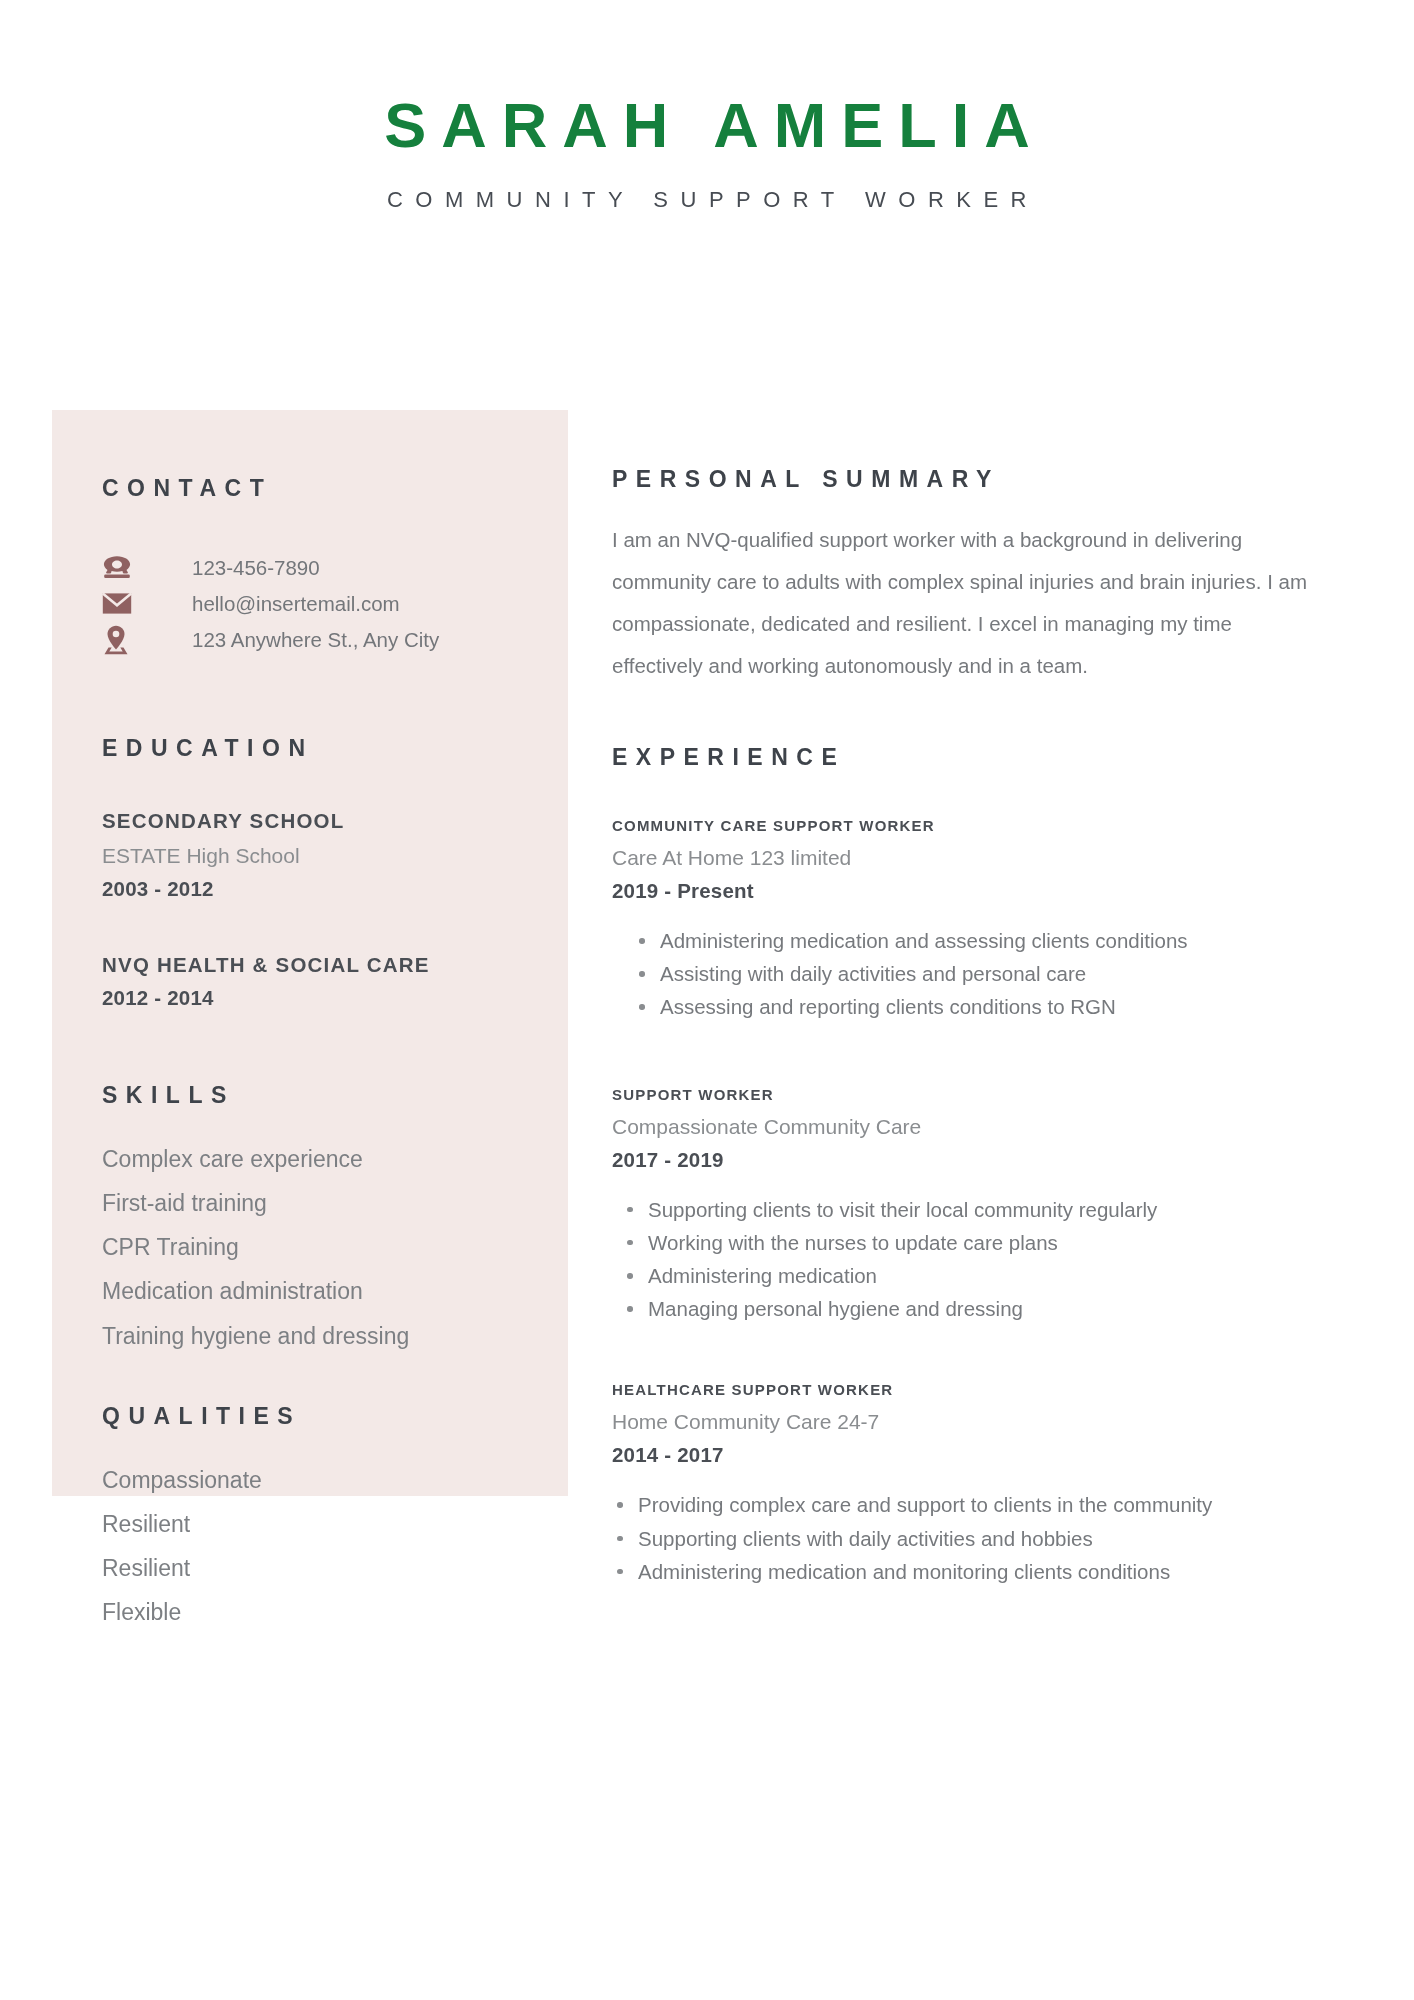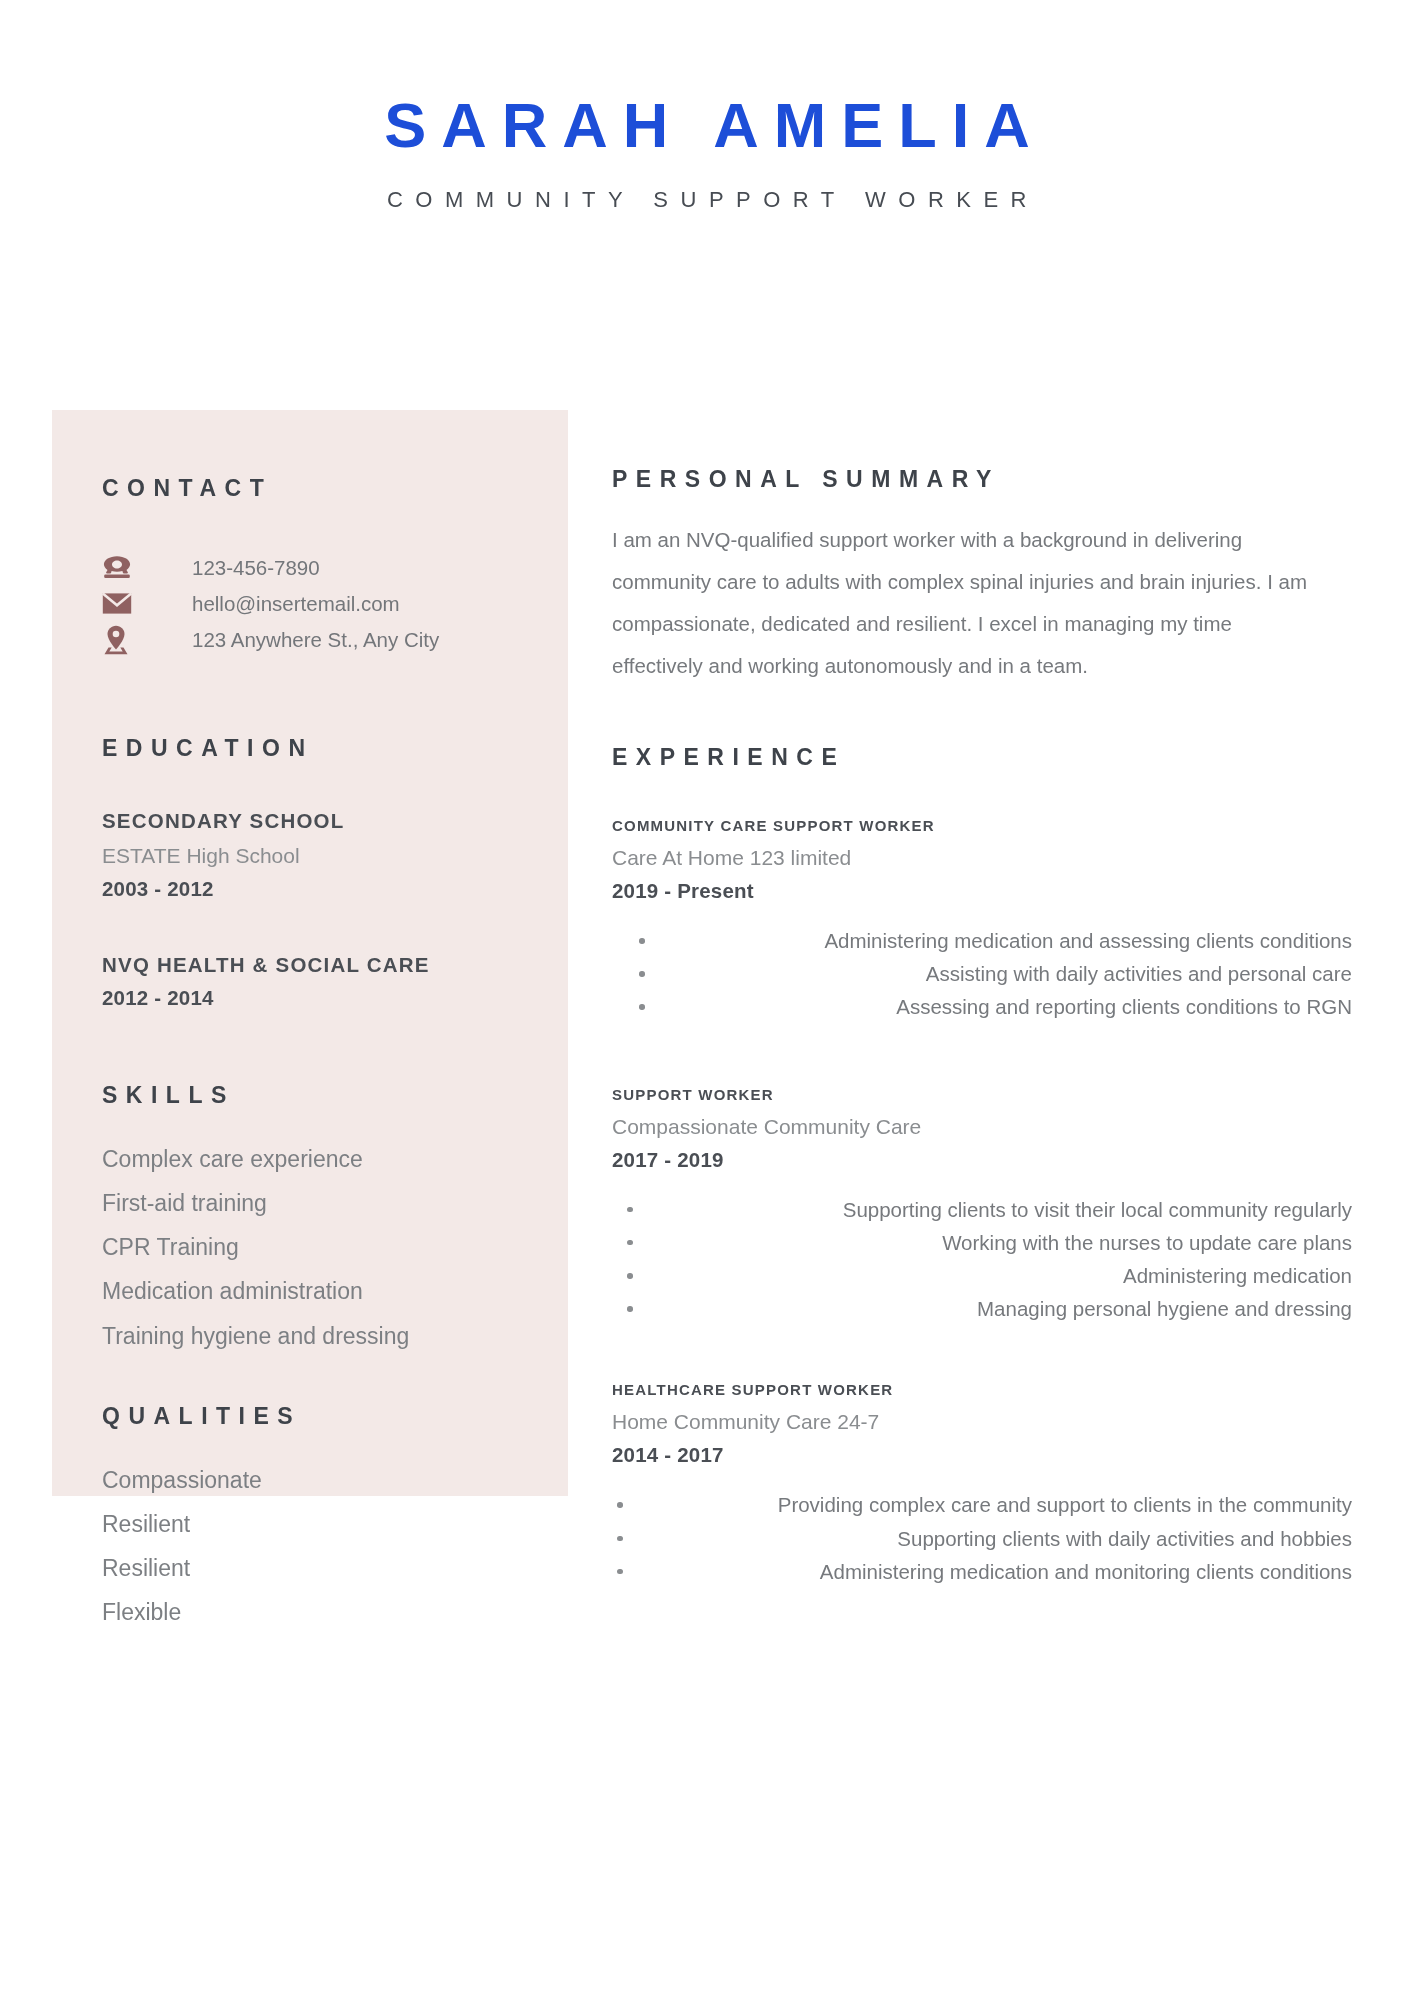--- a/index.html
+++ b/index.html
@@ -24,21 +24,21 @@
     position: absolute;
     top: 92px;
     left: 0;
     width: 1414px;
     text-align: center;
   }
   .name {
     font-size: 63px;
     font-weight: 700;
     letter-spacing: 15px;
-    color: #1d4ed8;
+    color: #15803d;
     line-height: 1.05;
     text-indent: 15px;
   }
   .job-title {
     margin-top: 29px;
     font-size: 22px;
     font-weight: 400;
     letter-spacing: 12.5px;
     color: #474C53;
     text-indent: 12px;
@@ -165,21 +165,20 @@
   .exp-date {
     font-size: 20.5px;
     font-weight: 700;
     color: #4A4E54;
     margin-top: 9px;
     letter-spacing: 0.2px;
   }
   .exp-bullets {
     margin-top: 21px;
     list-style: none;
-    text-align: right;
   }
   .exp-bullets li {
     position: relative;
     font-size: 20.5px;
     color: #76797D;
     font-weight: 400;
     line-height: 1.62;
     padding-left: 26px;
   }
   .exp-bullets li:before {

